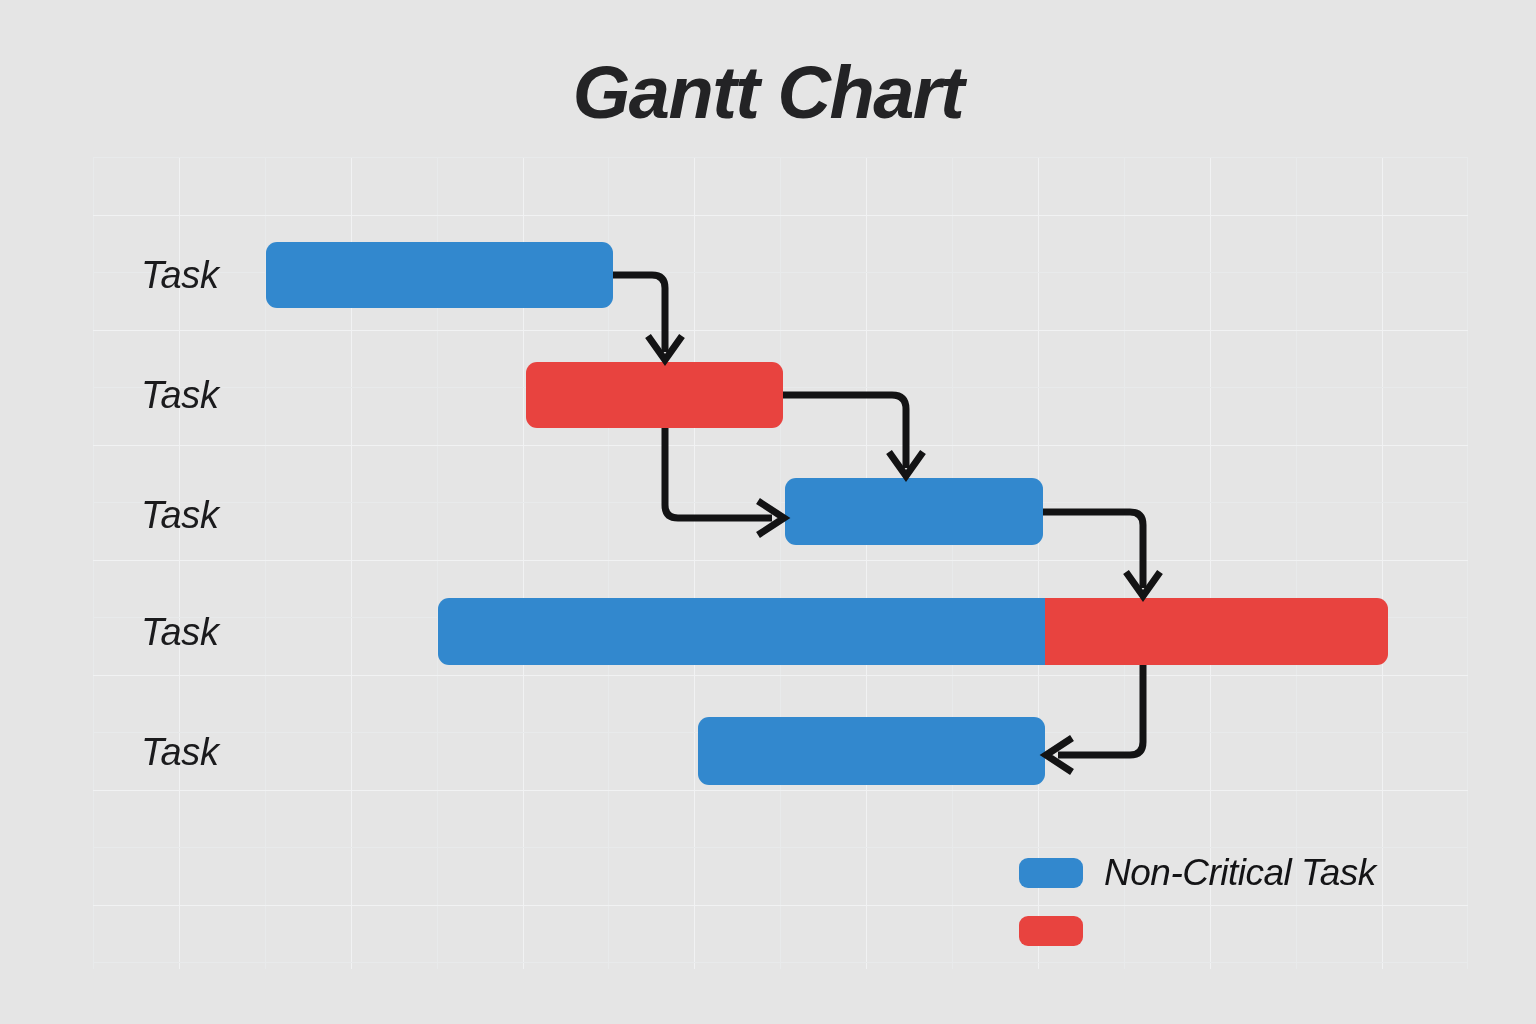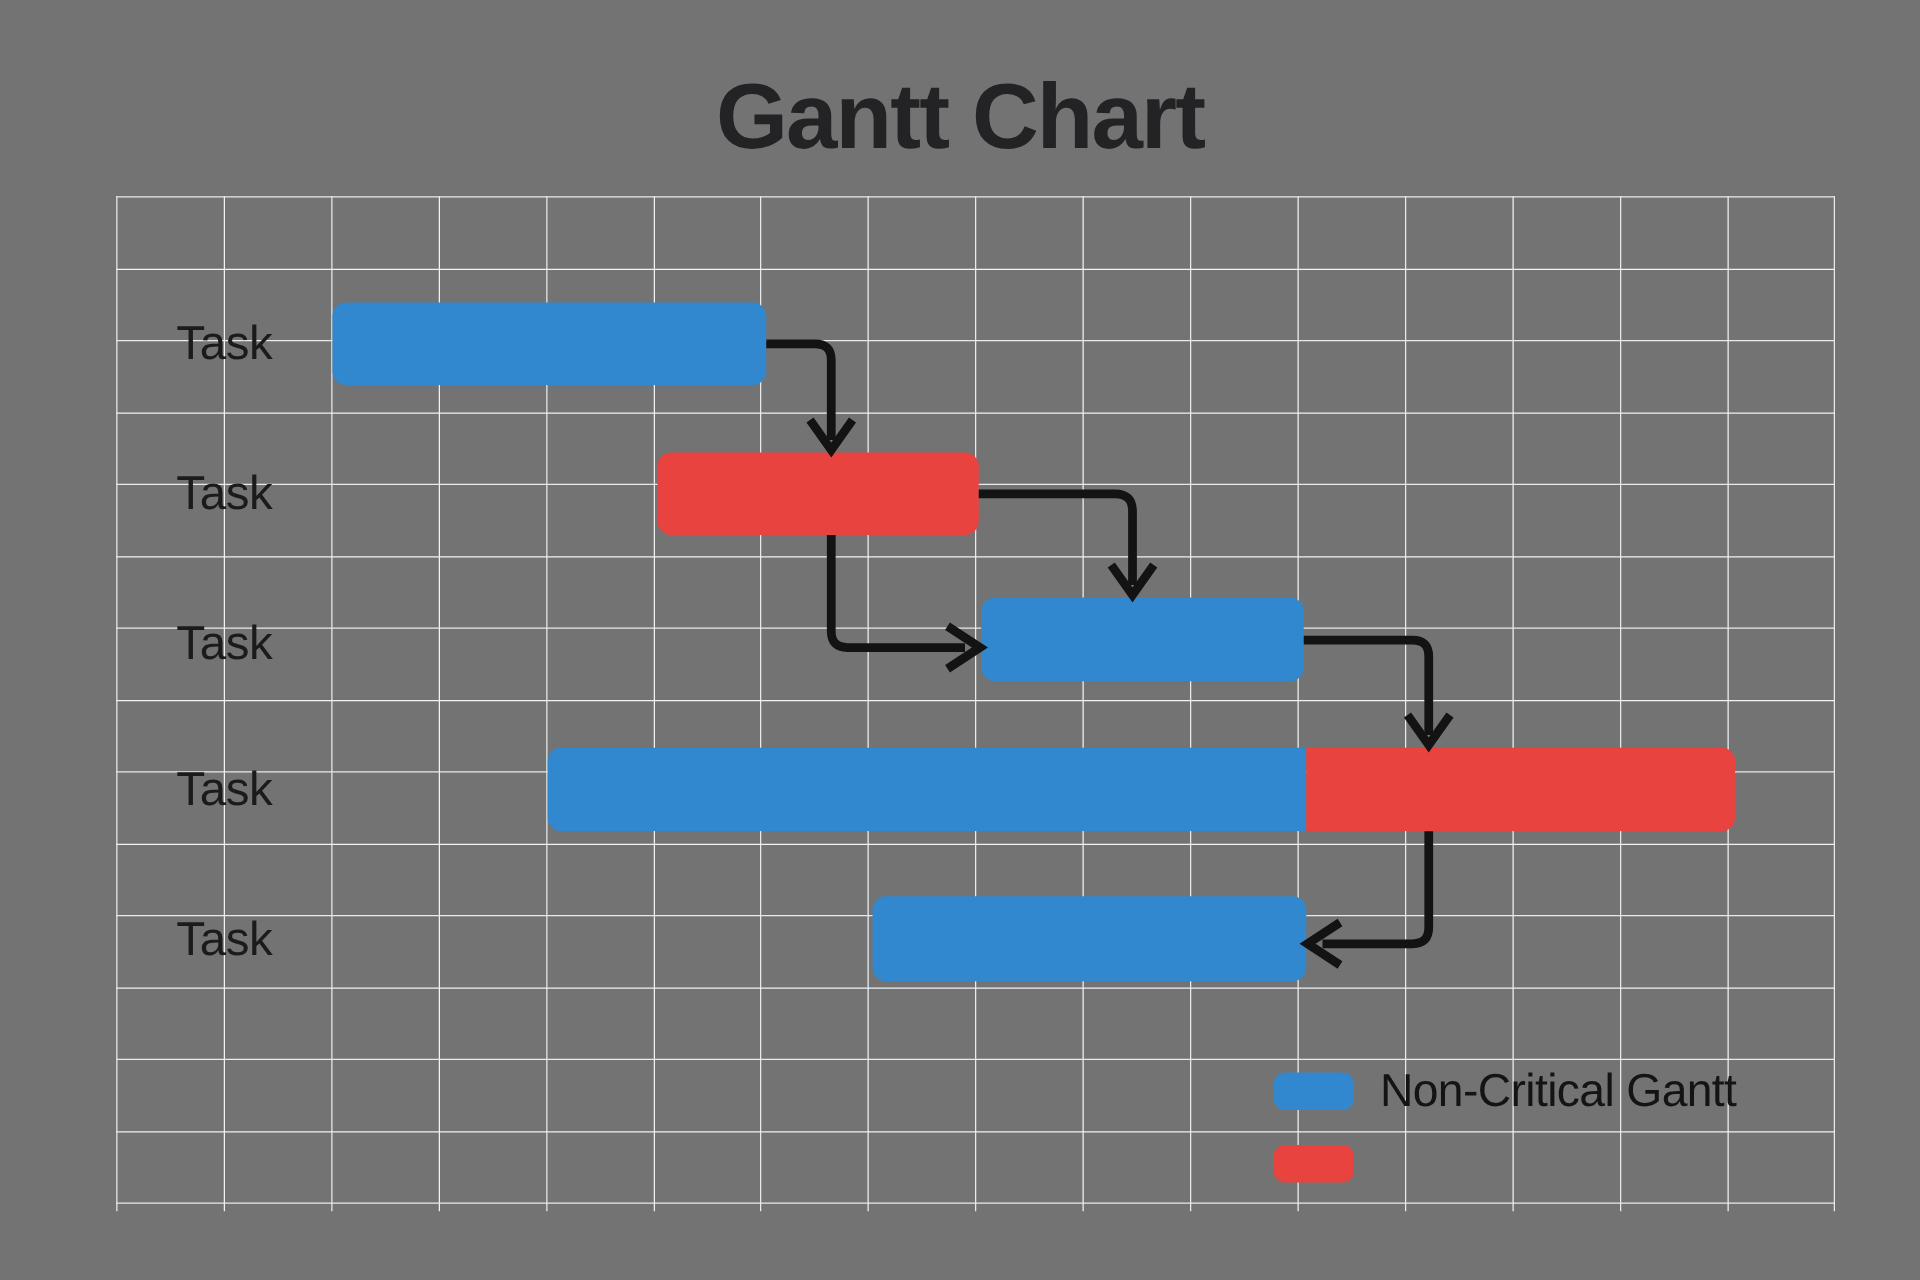--- a/index.html
+++ b/index.html
@@ -8,22 +8,23 @@
     padding: 0;
     background: #ffffff;
   }
   body {
     font-family: "Liberation Sans", sans-serif;
   }
   #canvas {
     position: relative;
     width: 1536px;
     height: 1024px;
-    background: #737373;
+    background: #e5e5e5;
     overflow: hidden;
+    font-style: italic;
   }
 
   
   #chart-title {
     position: absolute;
     left: 0;
     top: 56px;
     width: 1536px;
     text-align: center;
     font-size: 74px;
@@ -220,20 +221,20 @@
     <path class="link" d="M 1043 512 L 1130 512 Q 1143 512 1143 525 L 1143 588"></path>
     <path class="arrowhead" d="M 1126 572 L 1143 596 L 1160 572"></path>
 
     <path class="link" d="M 1143 665 L 1143 742 Q 1143 755 1130 755 L 1058 755"></path>
     <path class="arrowhead" d="M 1072 738 L 1046 755 L 1072 772"></path>
   </svg>
 
   <div id="legend">
     <div class="legend-row">
       <span class="legend-swatch blue"></span>
-      <span class="legend-text">Non-Critical Gantt</span>
+      <span class="legend-text">Non-Critical Task</span>
     </div>
     <div class="legend-row">
       <span class="legend-swatch red"></span>
     </div>
   </div>
 
 </div>
 
 </body></html>

